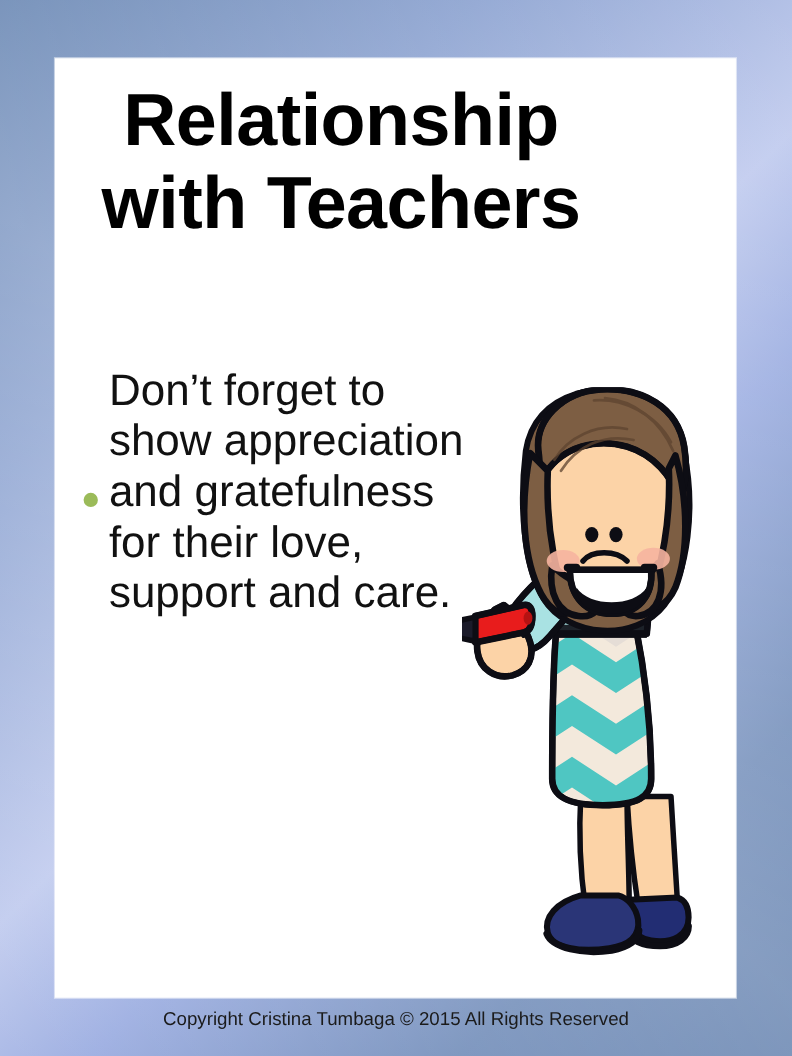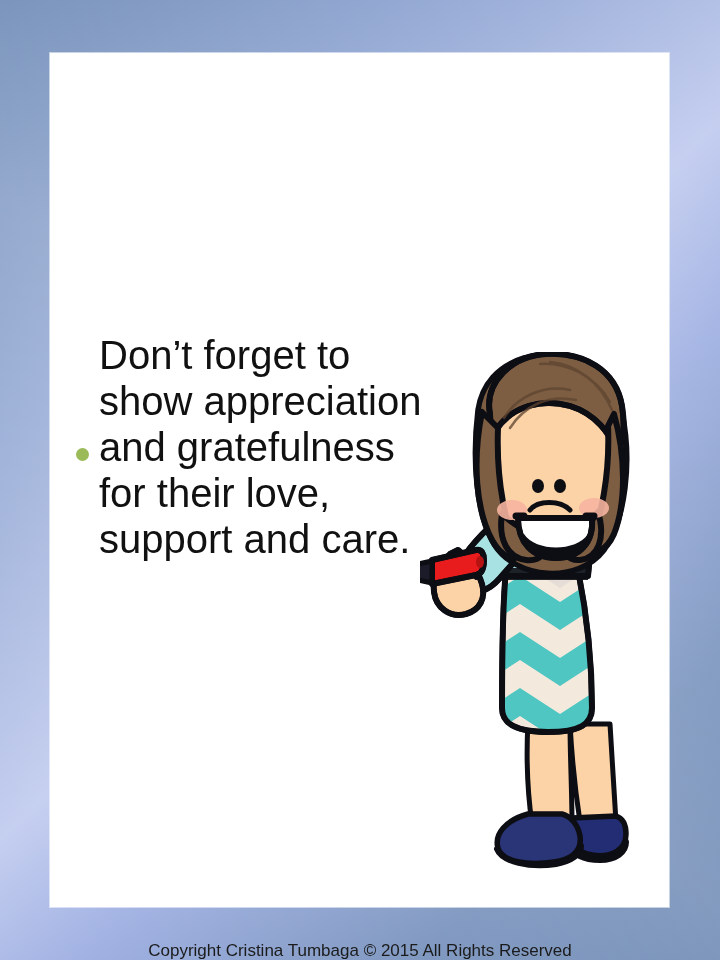--- a/index.html
+++ b/index.html
@@ -47,34 +47,34 @@
   #bodytext{
     font-size:40px;line-height:46px;color:#111111;
     font-family:"Liberation Sans", sans-serif;
     font-weight:400;
     word-spacing:0px;
   }
   #footer{
     position:absolute;left:0;top:917px;width:720px;text-align:center;
     font-size:17px;color:#1b1b1b;
     font-family:"Liberation Sans", sans-serif;
-    margin-top:24px;
   }
   #teacher{
     position:absolute;left:420px;top:352px;width:262px;height:542px;
   }
   #teacher svg{display:block;width:100%;height:100%;}
 </style>
 </head>
 <body>
 
 <div id="slide">
 
   <div id="panel"></div>
 
+  <div id="title">Relationship with Teachers</div>
 
   <div id="bodyblock">
     <span id="bullet"></span>
     <span id="bodytext">Don’t forget to show appreciation and gratefulness for their love, support and care.</span>
   </div>
 
   <div id="teacher">
     <svg viewBox="0 0 262 542" xmlns="http://www.w3.org/2000/svg">
       <g fill="none" stroke="#0d0d14" stroke-width="5.5" stroke-linejoin="round" stroke-linecap="round">
 

